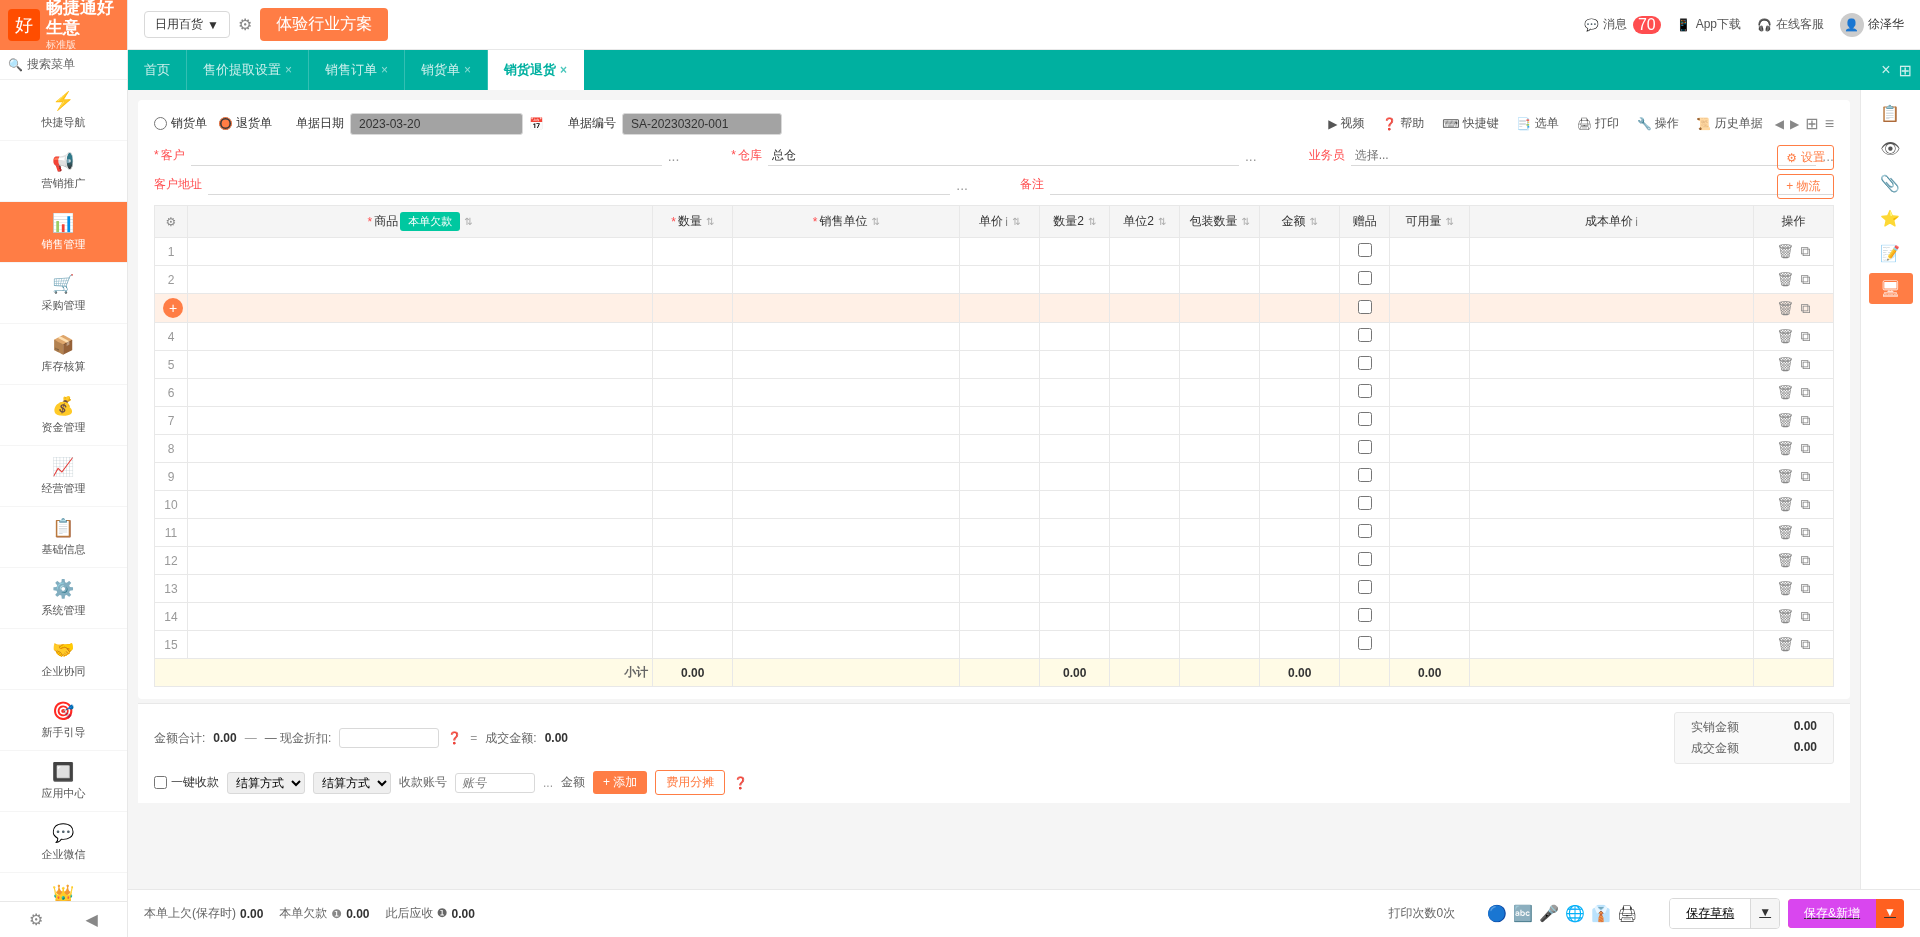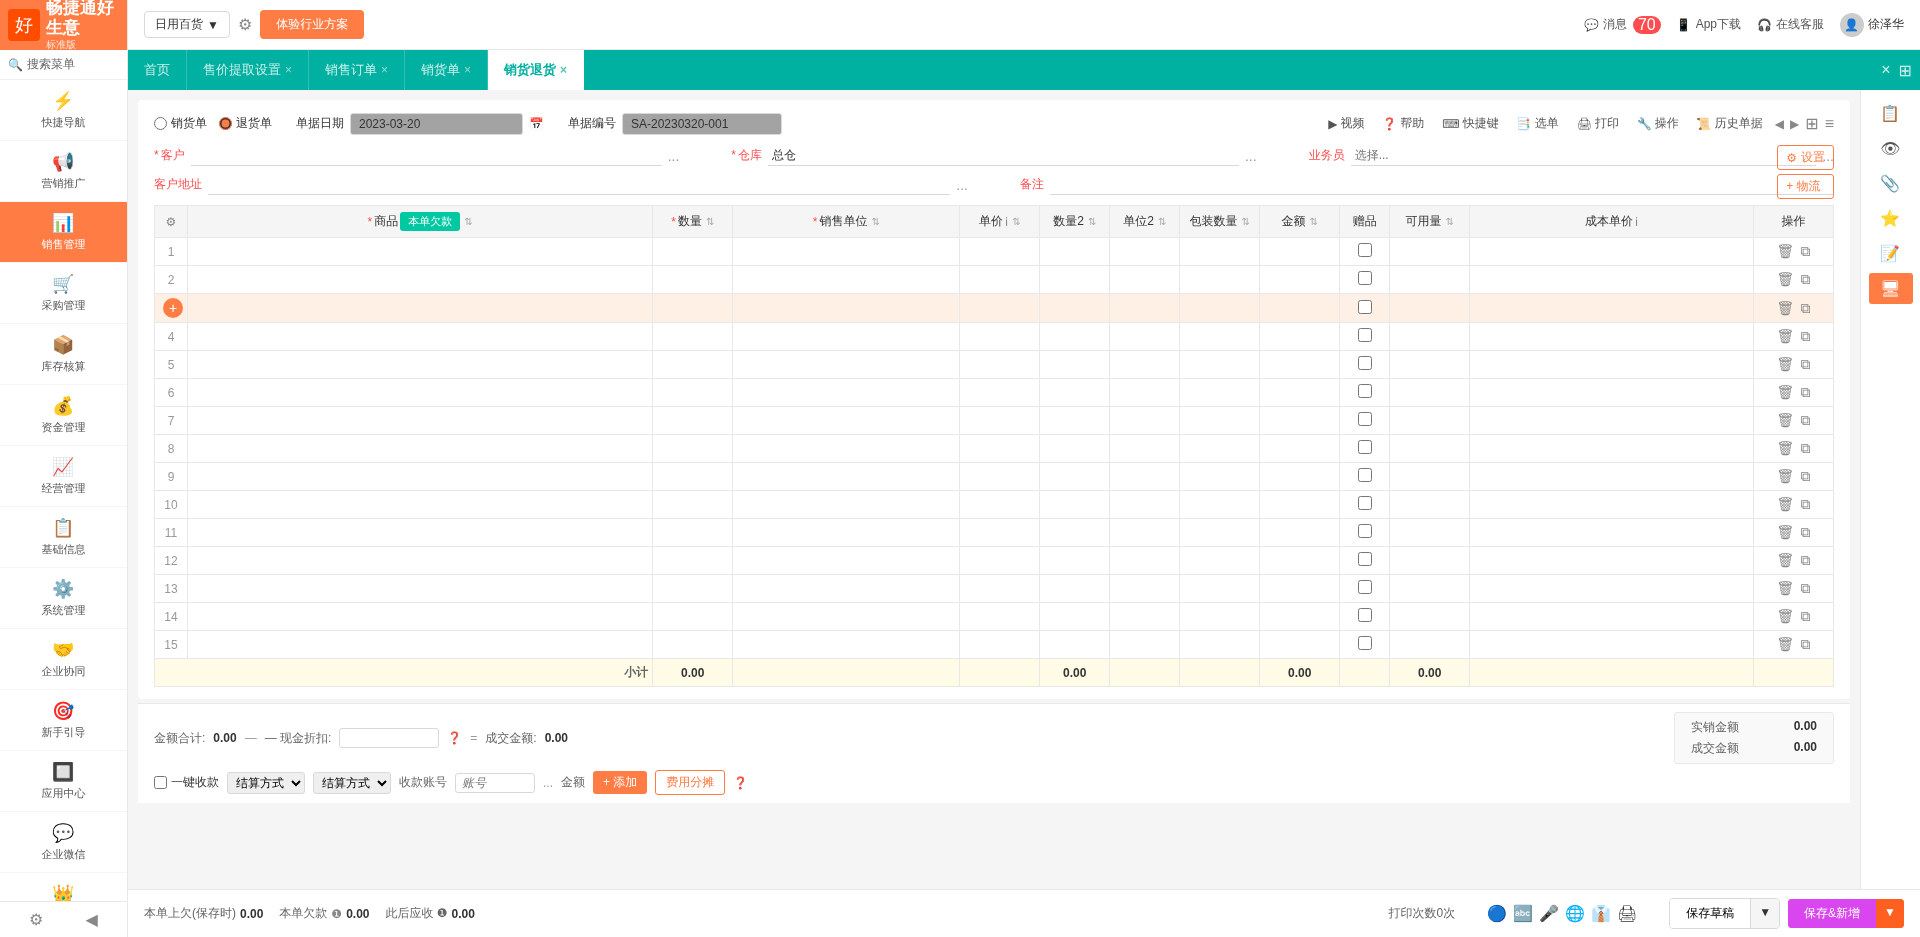--- a/index.html
+++ b/index.html
@@ -23,21 +23,21 @@
     .sidebar-bottom-btn { cursor: pointer; color: #888; font-size: 16px; }
     
     
     .main { flex: 1; display: flex; flex-direction: column; overflow: hidden; }
     
     
     .topbar { background: #fff; height: 50px; display: flex; align-items: center; justify-content: space-between; padding: 0 16px; border-bottom: 1px solid #e8e8e8; }
     .topbar-left { display: flex; align-items: center; gap: 8px; }
     .topbar-dropdown { display: flex; align-items: center; gap: 4px; padding: 4px 10px; border: 1px solid #d9d9d9; border-radius: 4px; cursor: pointer; font-size: 12px; color: #333; }
     .topbar-settings { color: #888; cursor: pointer; font-size: 16px; }
-    .topbar-exp-btn { background: #ff7d45; color: white; border: none; border-radius: 4px; padding: 6px 16px; cursor: pointer; font-size: 12px; }
+    .topbar-exp-btn { background: #ff7d45; color: white; border: none; border-radius: 4px; padding: 6px 16px; cursor: pointer; font-size: 16px; }
     .topbar-right { display: flex; align-items: center; gap: 16px; }
     .topbar-icon-group { display: flex; align-items: center; gap: 4px; color: #555; cursor: pointer; font-size: 12px; }
     .badge { background: #ff4d4f; color: white; border-radius: 10px; padding: 0 5px; font-size: 16px; min-width: 18px; text-align: center; margin-left: 2px; }
     .user-info { display: flex; align-items: center; gap: 4px; cursor: pointer; }
     .user-avatar { width: 24px; height: 24px; border-radius: 50%; background: #ccc; display: flex; align-items: center; justify-content: center; overflow: hidden; }
     
     
     .tabbar { background: #00b0a0; display: flex; align-items: center; padding: 0; height: 40px; }
     .tab { display: flex; align-items: center; padding: 0 16px; height: 40px; color: rgba(255,255,255,0.8); cursor: pointer; font-size: 13px; gap: 4px; border-right: 1px solid rgba(255,255,255,0.2); }
     .tab.active { background: white; color: #00b0a0; font-weight: bold; }
@@ -109,21 +109,21 @@
     .footer-select { border: 1px solid #d9d9d9; border-radius: 3px; padding: 2px 4px; font-size: 12px; }
     .footer-dots { color: #999; cursor: pointer; }
     .add-cost-btn { background: #ff7d45; color: white; border: none; border-radius: 3px; padding: 3px 10px; cursor: pointer; font-size: 12px; display: flex; align-items: center; gap: 2px; }
     .fee-split-btn { background: white; border: 1px solid #ff7d45; color: #ff7d45; border-radius: 3px; padding: 3px 10px; cursor: pointer; font-size: 12px; }
     
     
     .bottom-bar { background: white; border-top: 1px solid #e8e8e8; padding: 8px 16px; display: flex; align-items: center; gap: 16px; }
     .bottom-info { display: flex; align-items: center; gap: 4px; font-size: 12px; color: #666; }
     .bottom-info-value { color: #333; font-weight: bold; }
     .print-info { margin-left: auto; margin-right: 16px; color: #666; font-size: 12px; }
-    .bottom-actions { display: flex; gap: 8px; align-items: center; }
+    .bottom-actions { display: flex; gap: 8px; align-items: center; text-decoration: underline; }
     .btn-draft { background: white; border: 1px solid #d9d9d9; border-radius: 4px; padding: 6px 16px; cursor: pointer; font-size: 12px; display: flex; align-items: center; gap: 4px; }
     .btn-save { background: #d946ef; color: white; border: none; border-radius: 4px; padding: 6px 16px; cursor: pointer; font-size: 12px; display: flex; align-items: center; gap: 4px; }
     .summary-row { display: flex; justify-content: space-between; gap: 24px; font-size: 12px; padding: 2px 0; }
     .summary-label { color: #666; }
     .summary-value { color: #333; font-weight: bold; }
     
     .col-header-wrap { display: flex; align-items: center; justify-content: center; gap: 2px; }
     
     
     .settings-corner-btn { display: flex; align-items: center; gap: 4px; color: #ff7d45; cursor: pointer; font-size: 12px; padding: 3px 8px; border: 1px solid #ff7d45; border-radius: 3px; }

